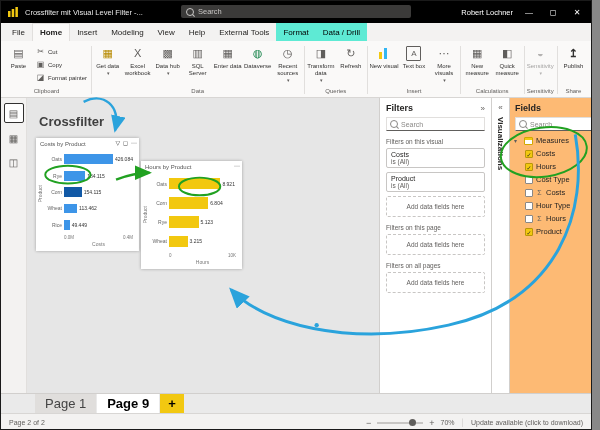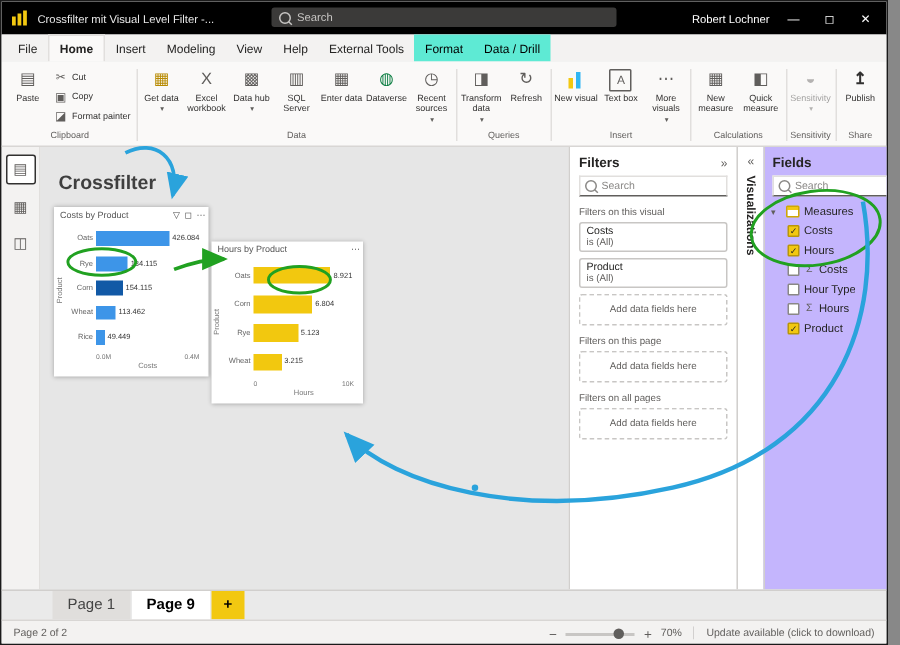--- a/index.html
+++ b/index.html
@@ -72,34 +72,34 @@
   .psearch{margin-top:4px;height:14px;border:1px solid #e1dfdd;border-bottom:1px solid #605e5c;display:flex;align-items:center;gap:3px;padding:0 3px;font-size:7px;color:#8a8886;background:#fff;box-sizing:border-box;}
   .fsec-label{font-size:6.5px;color:#605e5c;margin:7px 0 3px;}
   .fcard{border:1px solid #c8c6c4;border-radius:2px;padding:2px 4px;margin-bottom:4px;}
   .fcard-name{font-size:7px;color:#252423;}
   .fcard-cond{font-size:6.5px;color:#605e5c;}
   .fadd{border:1px dashed #c8c6c4;border-radius:2px;padding:6px 2px;text-align:center;font-size:6.5px;color:#605e5c;margin-bottom:2px;}
   
   .vizstrip{position:absolute;left:490px;top:0;width:18px;height:100%;background:#fff;border-left:1px solid #d1cfcd;display:flex;flex-direction:column;align-items:center;padding-top:5px;gap:5px;box-sizing:border-box;}
   .vert{writing-mode:vertical-rl;font-size:8px;font-weight:bold;color:#252423;}
   
-  .fields{position:absolute;left:508px;top:0;width:92px;height:100%;background:#c4b5fd;border-left:1px solid #d1cfcd;box-sizing:border-box;padding-top:5px;}
+  .fields{position:absolute;left:508px;top:0;width:92px;height:100%;background:#fdba74;border-left:1px solid #d1cfcd;box-sizing:border-box;padding-top:5px;}
   .fields .pane-head{padding:0 5px;}
   .fields .psearch{margin:4px 5px 3px;}
   .trow{display:flex;align-items:center;gap:3px;height:13px;padding:0 4px;font-size:7.5px;color:#252423;}
   .trow.ind{padding-left:15px;}
   .tchev{font-size:6px;color:#605e5c;width:7px;flex:none;}
   .ttbl{width:9px;height:8px;border:1px solid #d0a900;background:linear-gradient(#f2c811 0 2px,#fff 2px);border-radius:1px;flex:none;box-sizing:border-box;}
   .tcb{width:8px;height:8px;border:1px solid #8a8886;background:#fff;font-size:6px;line-height:8px;text-align:center;color:#252423;border-radius:1px;flex:none;box-sizing:border-box;}
   .tcb.on{background:#f2c811;border-color:#b99608;}
   .tsig{font-size:7px;color:#605e5c;width:7px;text-align:center;flex:none;}
   .tlbl{white-space:nowrap;overflow:hidden;}
   
   .pagetabs{position:absolute;left:0;top:392px;right:0;height:20px;background:#eaeaea;border-top:1px solid #d1cfcd;display:flex;align-items:stretch;padding-left:34px;gap:1px;box-sizing:border-box;}
-  .ptab{padding:0 10px;display:flex;align-items:center;font-size:10px;color:#444;background:#e0deDC;background:#e0dedc;}
+  .ptab{padding:0 10px;display:flex;align-items:center;font-size:13px;color:#444;background:#e0deDC;background:#e0dedc;}
   .ptab.act{background:#fff;font-weight:bold;color:#000;}
   .ptab.plus{background:#f2c811;color:#000;font-weight:bold;padding:0 8px;}
   
   .statusbar{position:absolute;left:0;top:412px;right:0;height:18px;background:#f3f2f1;border-top:1px solid #d8d6d4;display:flex;align-items:center;font-size:7px;color:#605e5c;padding:0 8px;gap:6px;box-sizing:border-box;}
   .sb-left{margin-right:auto;}
   .zbtn{font-size:9px;color:#605e5c;}
   .ztrack{width:46px;height:2px;background:#c8c6c4;position:relative;}
   .zthumb{position:absolute;left:68%;top:-2.5px;width:7px;height:7px;background:#605e5c;border-radius:50%;}
   .sb-div{color:#c8c6c4;}
   
@@ -433,20 +433,24 @@
             <div class="ttbl"></div>
             <div class="tlbl">Measures</div>
           </div>
           <div class="trow ind">
             <div class="tcb on">✓</div>
             <div class="tlbl">Costs</div>
           </div>
           <div class="trow ind">
             <div class="tcb on">✓</div>
             <div class="tlbl">Hours</div>
+          </div>
+          <div class="trow ind">
+            <div class="tcb"></div>
+            <div class="tlbl">Cost Type</div>
           </div>
           <div class="trow ind">
             <div class="tcb"></div>
             <div class="tsig">Σ</div>
             <div class="tlbl">Costs</div>
           </div>
           <div class="trow ind">
             <div class="tcb"></div>
             <div class="tlbl">Hour Type</div>
           </div>

